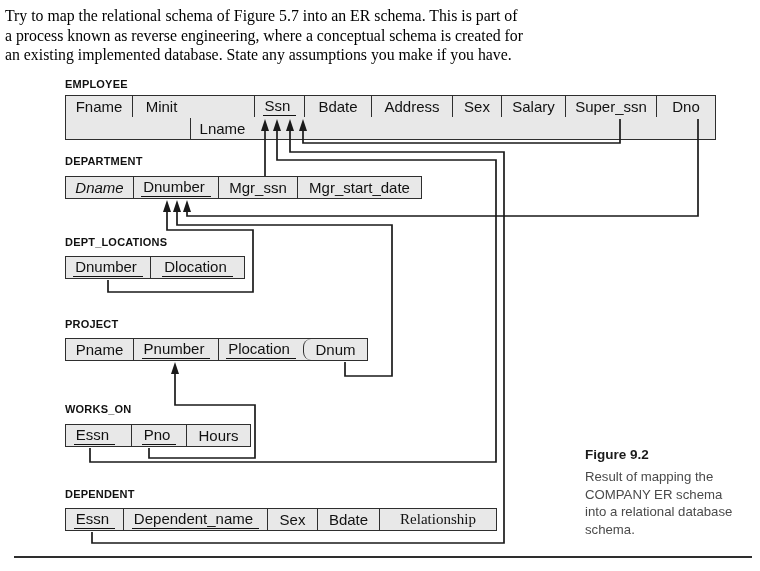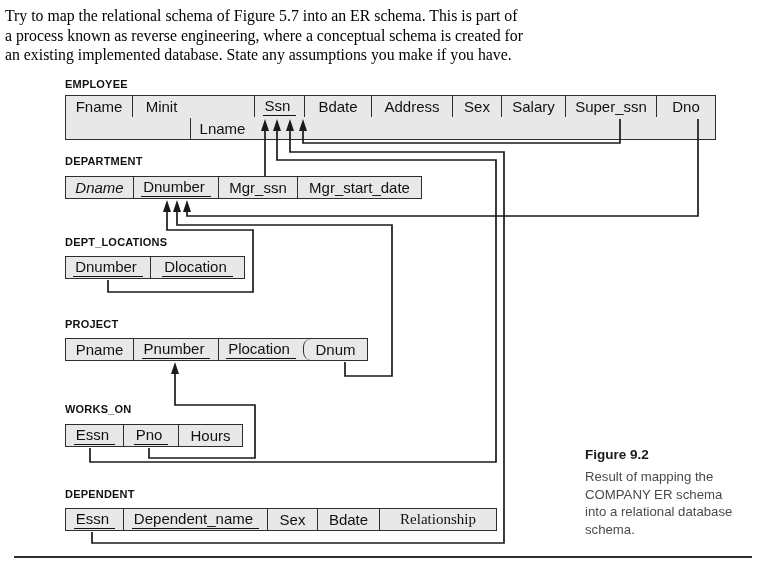--- a/index.html
+++ b/index.html
@@ -119,21 +119,21 @@
     <div class="cell" style="width:63px;border-radius:8px;">
         <span>Dnum</span>
       </div>
   </div>
 
   <div class="tbl-label" style="left:65px; top:403px;">WORKS_ON</div>
   <div class="row" style="left:65px; top:424px;">
     <div class="cell" style="width:57px;">
         <span class="u">Essn</span>
       </div>
-    <div class="cell" style="width:54px;">
+    <div class="cell" style="width:54px;margin-left:8px;">
         <span class="u">Pno</span>
       </div>
     <div class="cell" style="width:63px;align-items:center;">
         <span>Hours</span>
       </div>
   </div>
 
   <div class="tbl-label" style="left:65px; top:488px;">DEPENDENT</div>
   <div class="row" style="left:65px; top:508px;">
     <div class="cell" style="width:57px;">

